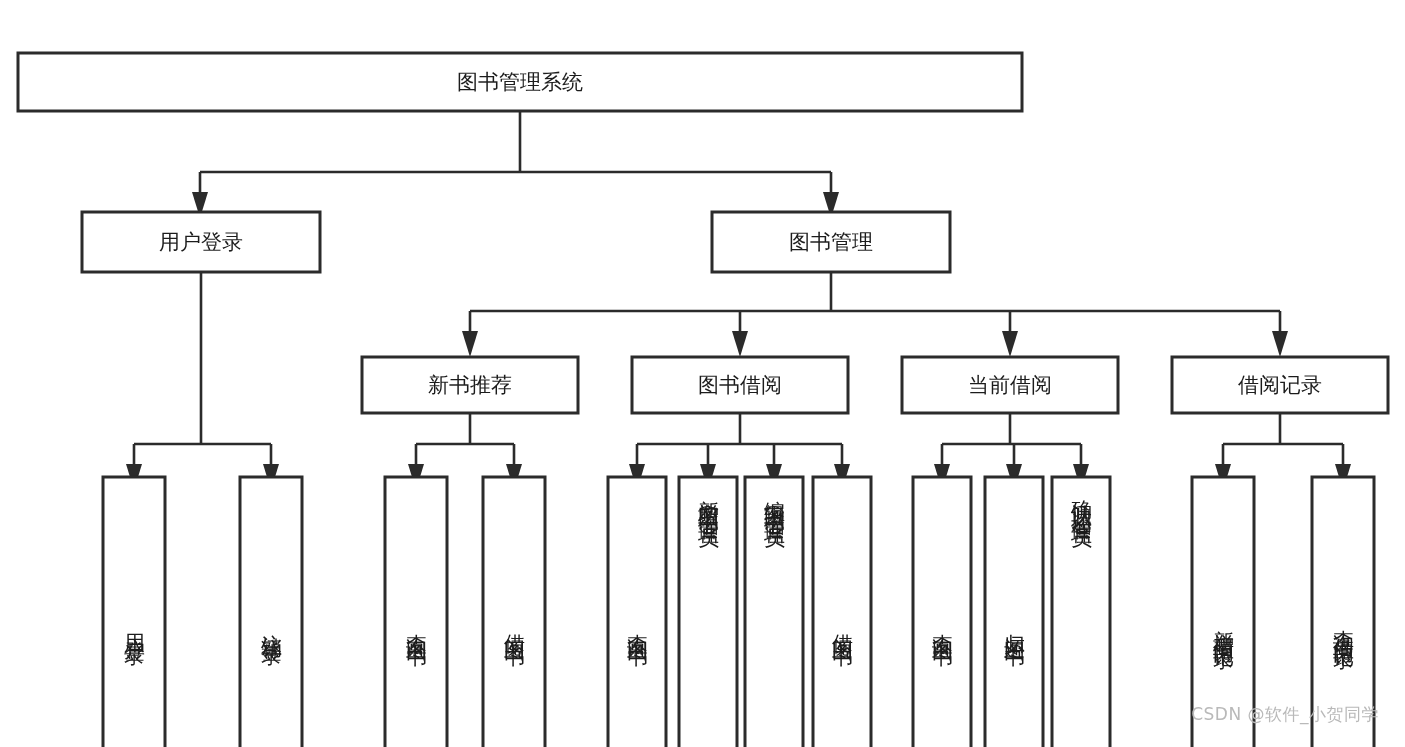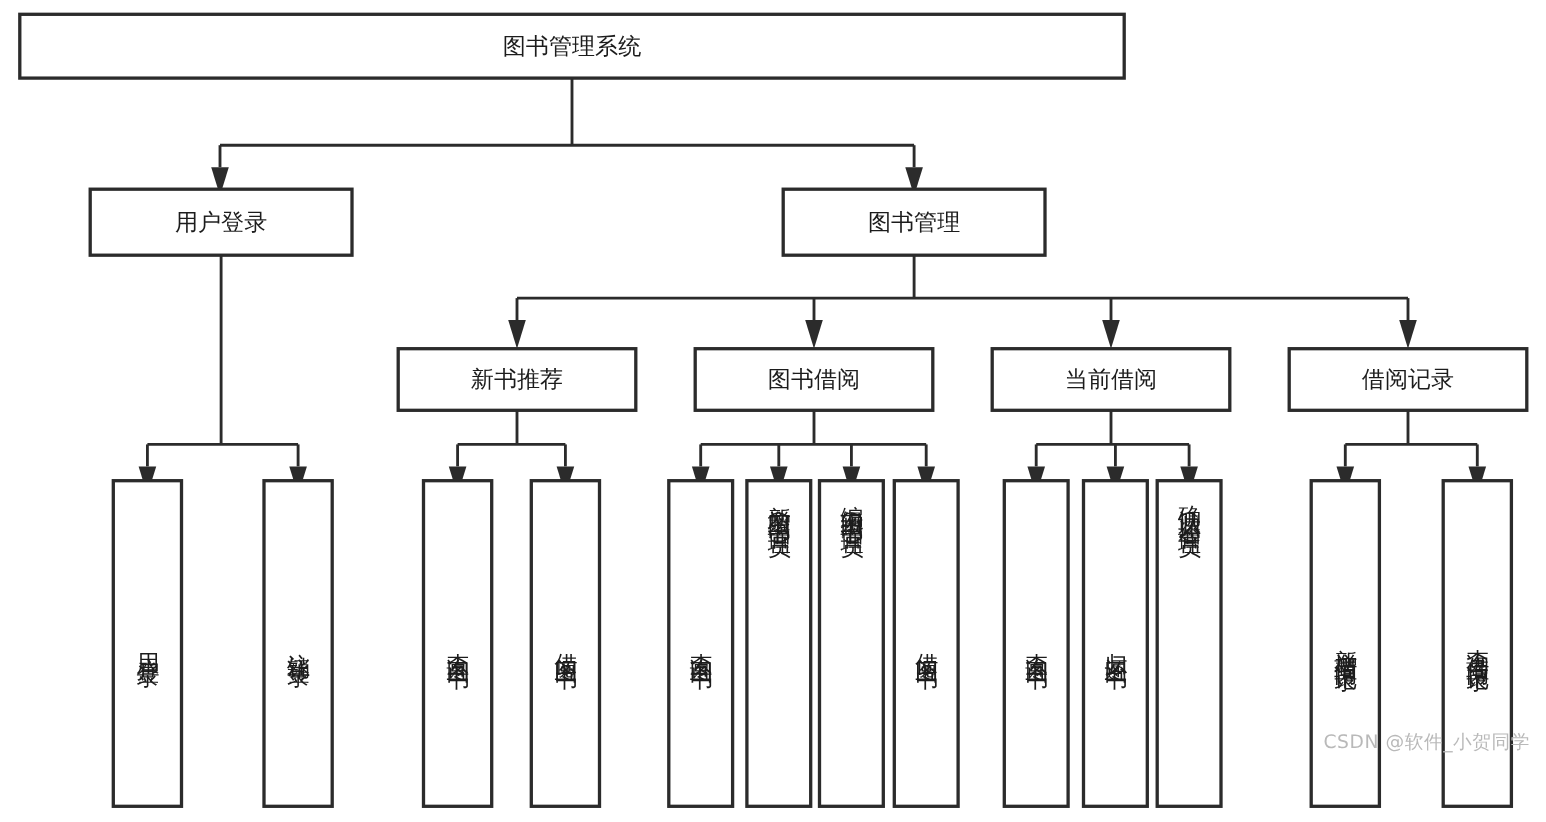--- a/index.html
+++ b/index.html
@@ -11,20 +11,21 @@
     width: 1405px;
     height: 747px;
     font-family: "DejaVu Sans", "Liberation Sans", sans-serif;
     overflow: hidden;
     position: relative;
   }
   #diagram-root {
     position: relative;
     width: 1405px;
     height: 692px;
+    margin-top: 40px;
   }
   #diagram-svg {
     position: absolute;
     left: 0;
     top: 0;
     width: 1405px;
     height: 747px;
     display: block;
   }
   .node-box {
@@ -61,21 +62,21 @@
     font-family: "DejaVu Sans", "Liberation Sans", sans-serif;
     font-size: 21px;
     line-height: 1.0;
     letter-spacing: 4px;
     color: #1c1c1c;
     white-space: nowrap;
     text-align: center;
   }
   #watermark {
     position: absolute;
-    right: 14px;
+    right: 26px;
     bottom: 6px;
     font-family: "DejaVu Sans", "Liberation Sans", sans-serif;
     font-size: 17px;
     color: #b9b9b9;
     letter-spacing: 0.5px;
     white-space: nowrap;
     pointer-events: none;
   }
 </style>
 </head>

